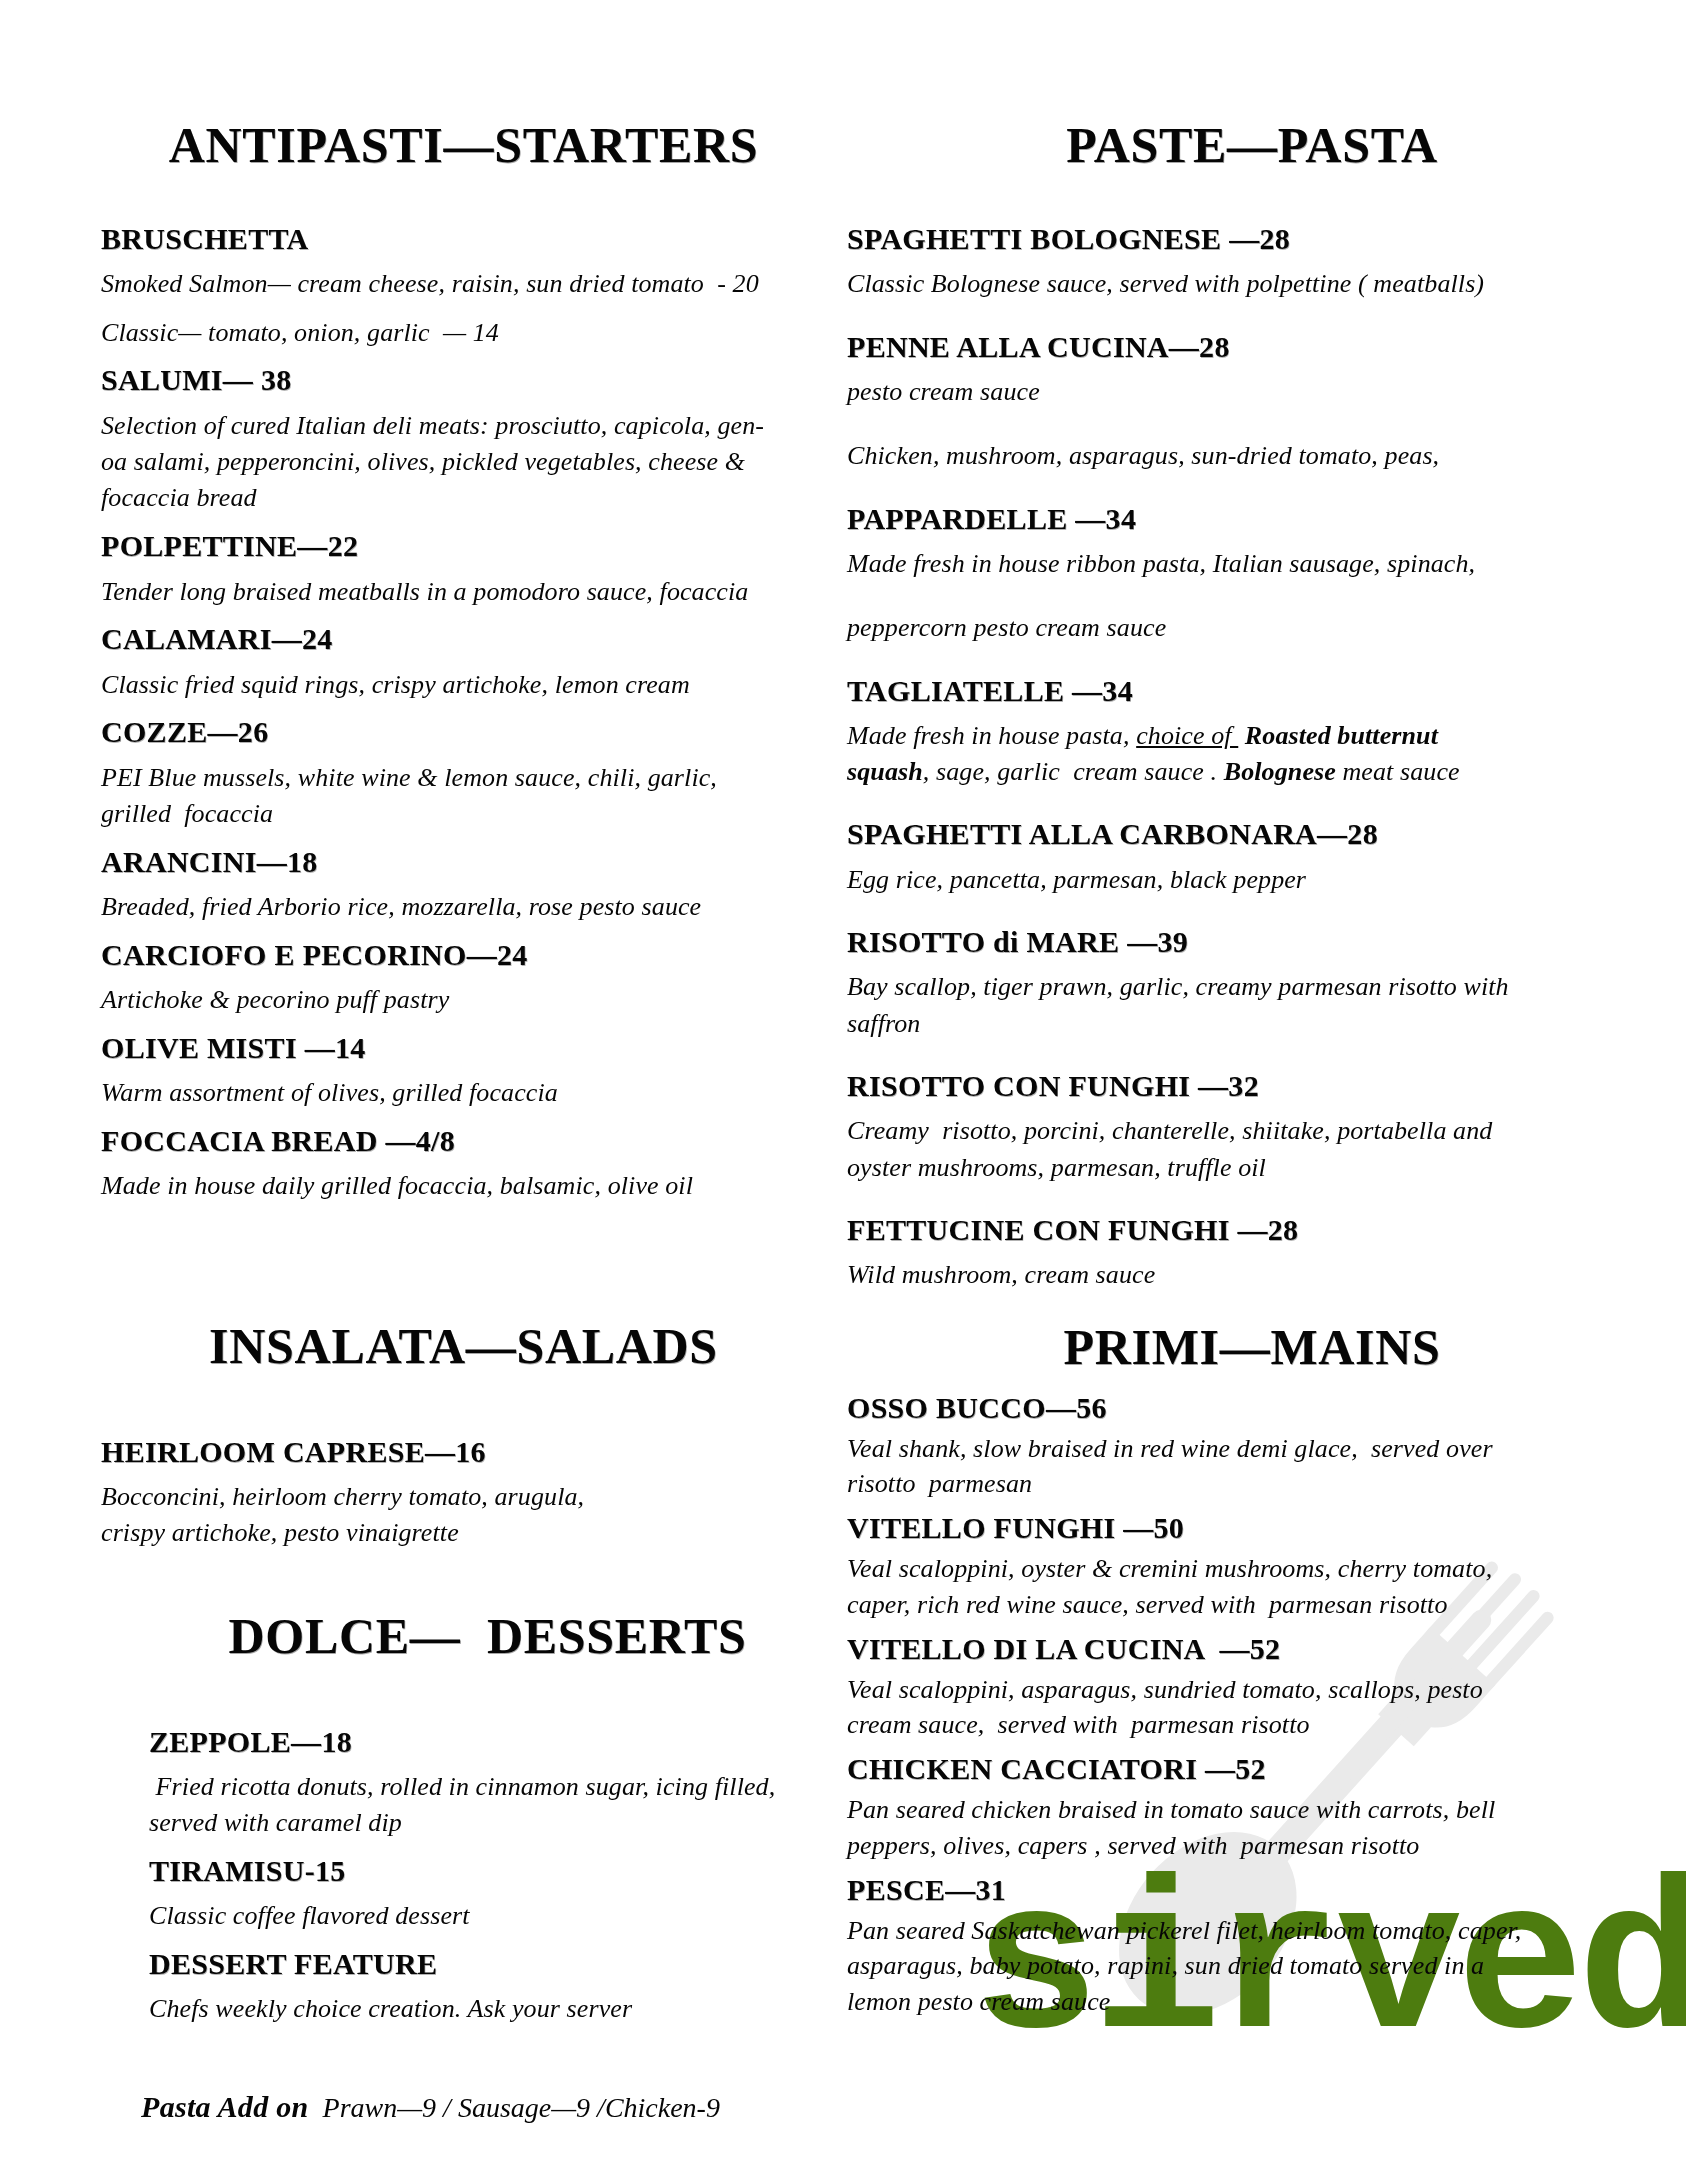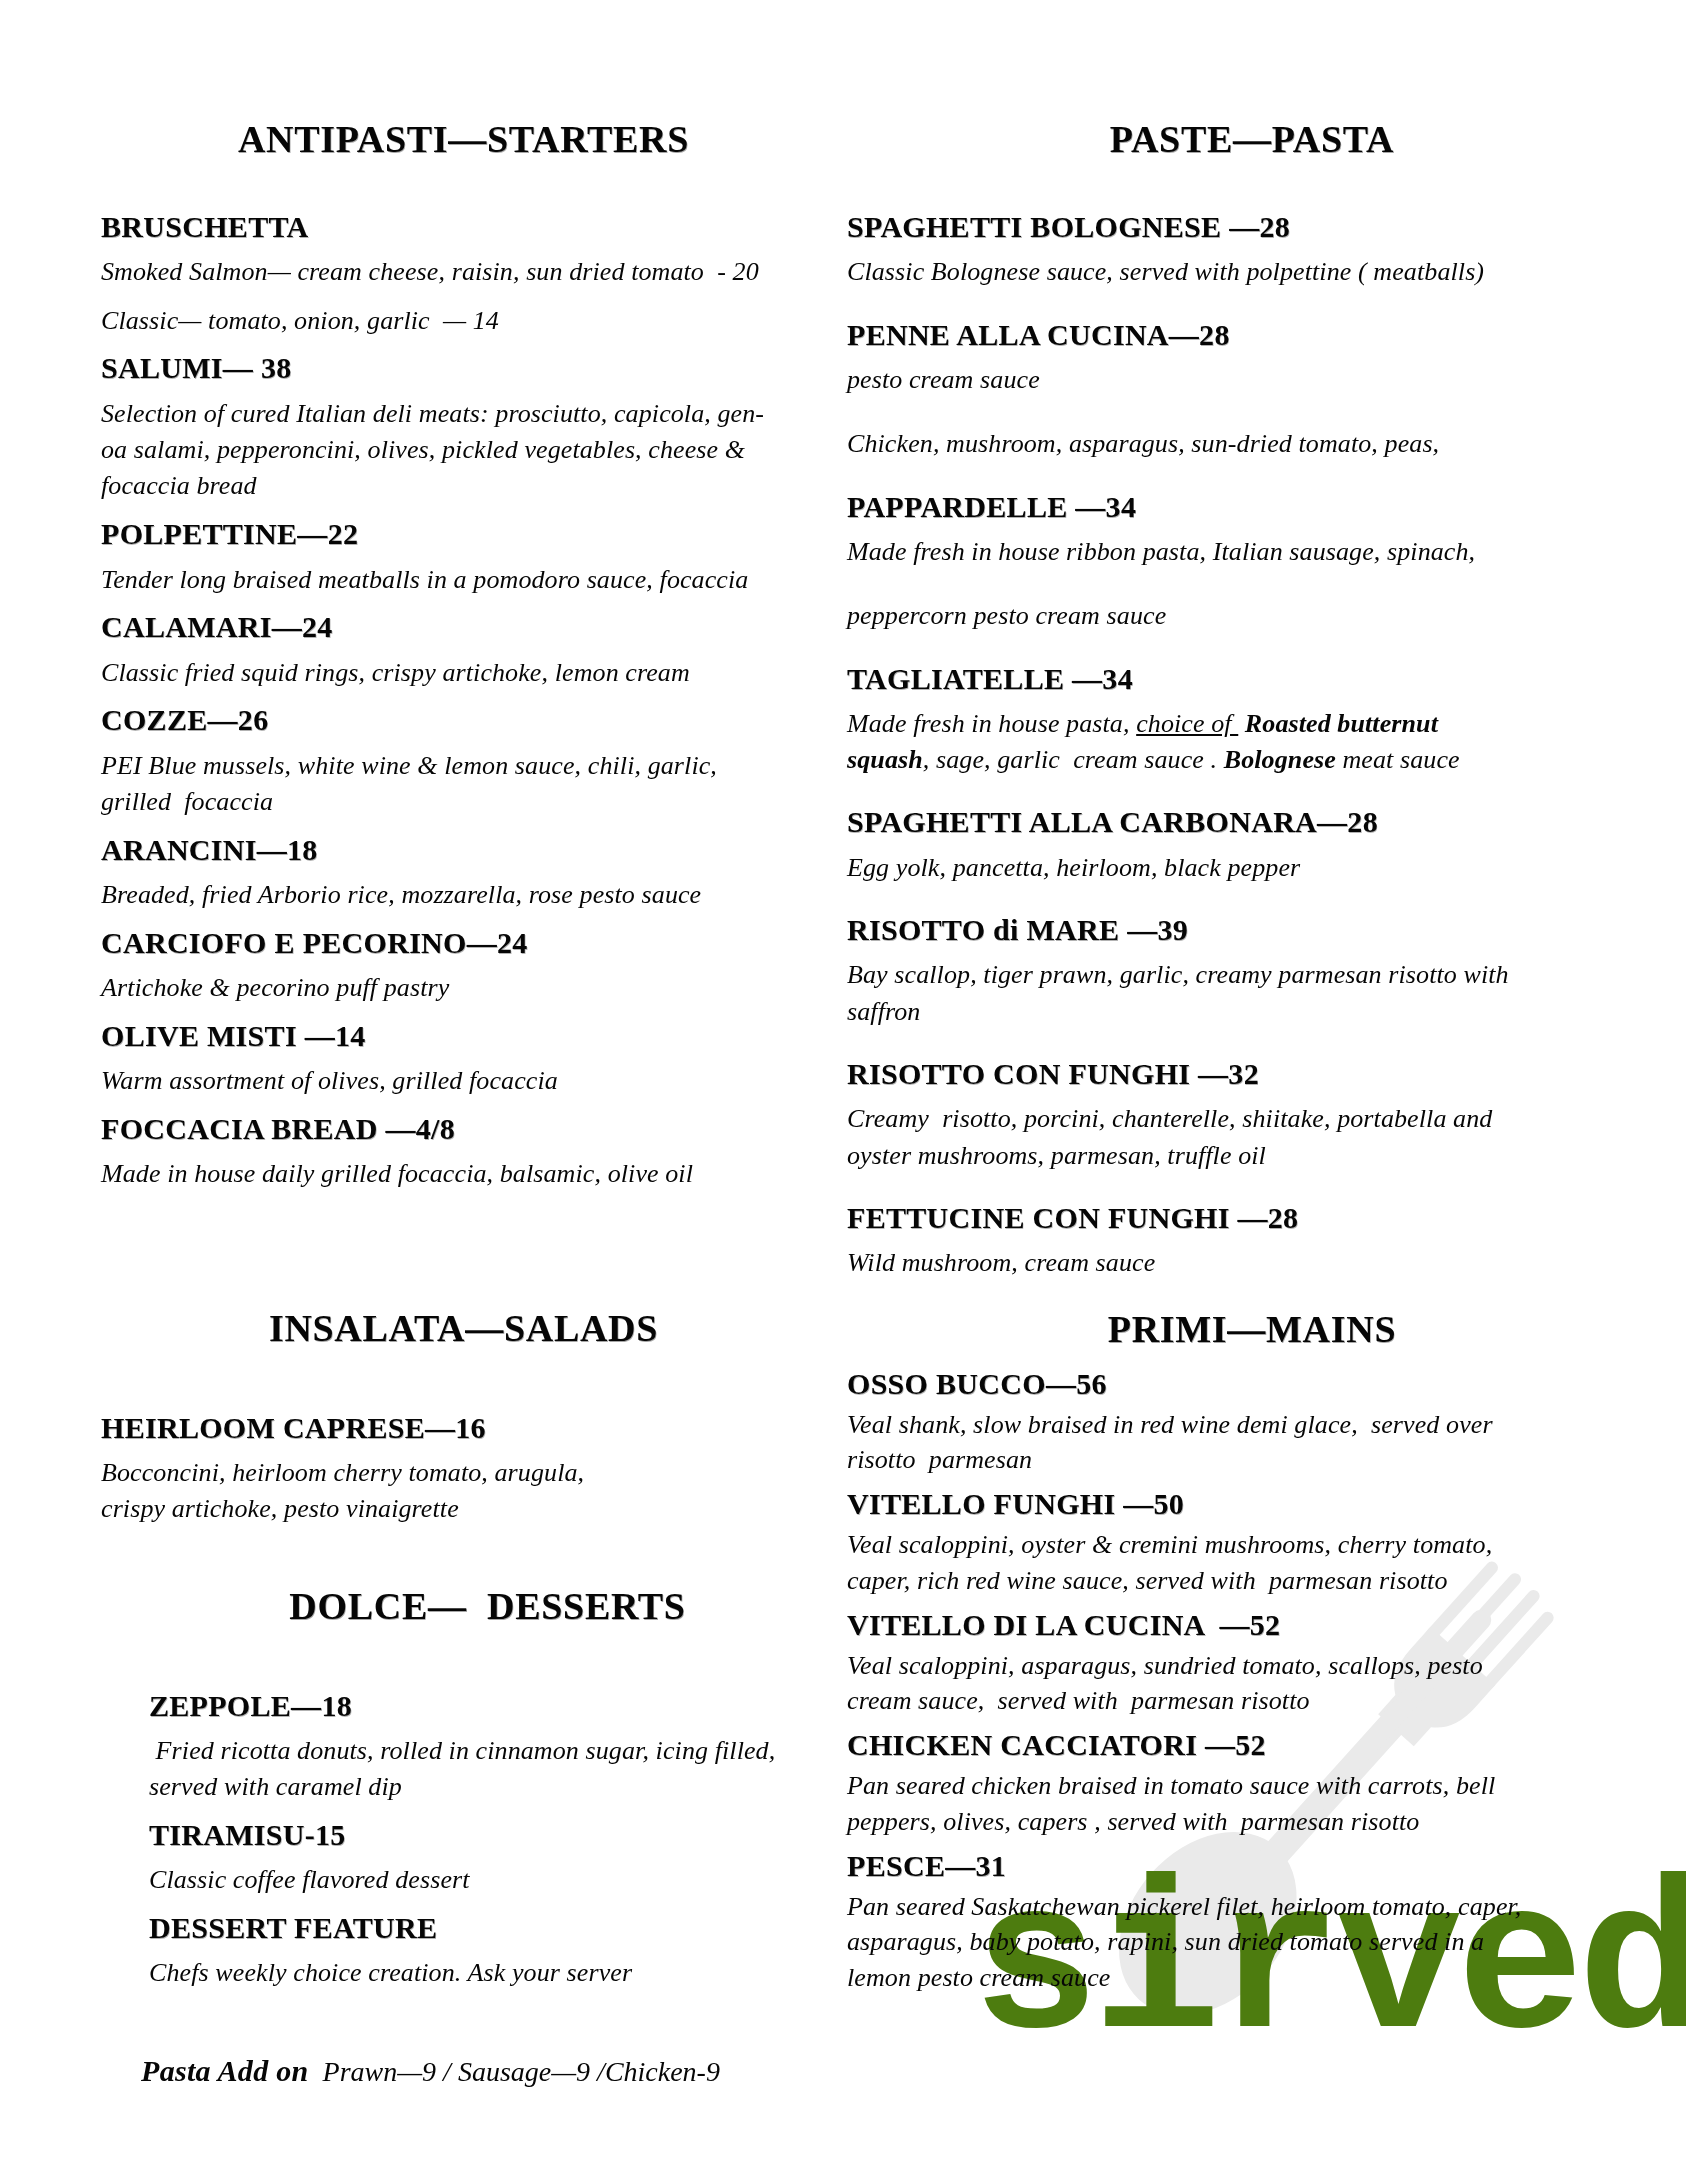--- a/index.html
+++ b/index.html
@@ -12,21 +12,21 @@
   .wm-text{position:absolute;left:972px;top:1863px;z-index:0;
            font-family:Liberation Mono, monospace;
            font-weight:700;font-size:213px;line-height:1;letter-spacing:-6.7px;
            color:#4d7c0f;user-select:none;}
 
   
   .col{position:absolute;top:0;z-index:1;padding-top:120px;}
   .col-left{left:101px;width:725px;}
   .col-right{left:847px;width:810px;}
 
-  .section-title{font-size:38px;line-height:1;font-weight:700;text-align:center;
+  .section-title{font-size:50px;line-height:1;font-weight:700;text-align:center;
                  letter-spacing:0.7px;margin:0 0 53px 0;white-space:pre;
                  text-shadow:0.7px 0.7px 0 rgba(0,0,0,.35);}
   .menu-section{margin:0;}
   .item-name{font-size:30px;line-height:1.08;font-weight:700;letter-spacing:0.3px;
              margin:13.5px 0 10.8px 0;white-space:pre;text-shadow:0.7px 0.7px 0 rgba(0,0,0,.3);}
   .menu-item:first-child .item-name{margin-top:0;}
   .item-desc{font-size:26px;line-height:1.40;font-style:italic;margin:0 0 12px 0;
              white-space:pre-wrap;letter-spacing:0.1px;}
   .run.b{font-weight:700;}
   .run.u{text-decoration:underline;}
@@ -169,21 +169,21 @@
             <p class="item-desc"><span class="run">Made fresh in house ribbon pasta, Italian sausage, spinach,</span></p>
             <p class="item-desc"><span class="run">peppercorn pesto cream sauce</span></p>
           </div>
           <div class="menu-item">
             <div class="item-name">TAGLIATELLE —34</div>
             <p class="item-desc"><span class="run">Made fresh in house pasta, </span><span class="run u">choice of </span><span class="run b"> Roasted butternut
 squash</span><span class="run">, sage, garlic  cream sauce . </span><span class="run b">Bolognese</span><span class="run"> meat sauce</span></p>
           </div>
           <div class="menu-item">
             <div class="item-name">SPAGHETTI ALLA CARBONARA—28</div>
-            <p class="item-desc"><span class="run">Egg yolk, pancetta, heirloom, black pepper</span></p>
+            <p class="item-desc"><span class="run">Egg rice, pancetta, parmesan, black pepper</span></p>
           </div>
           <div class="menu-item">
             <div class="item-name">RISOTTO di MARE —39</div>
             <p class="item-desc"><span class="run">Bay scallop, tiger prawn, garlic, creamy parmesan risotto with
 saffron</span></p>
           </div>
           <div class="menu-item">
             <div class="item-name">RISOTTO CON FUNGHI —32</div>
             <p class="item-desc"><span class="run">Creamy  risotto, porcini, chanterelle, shiitake, portabella and
 oyster mushrooms, parmesan, truffle oil</span></p>

